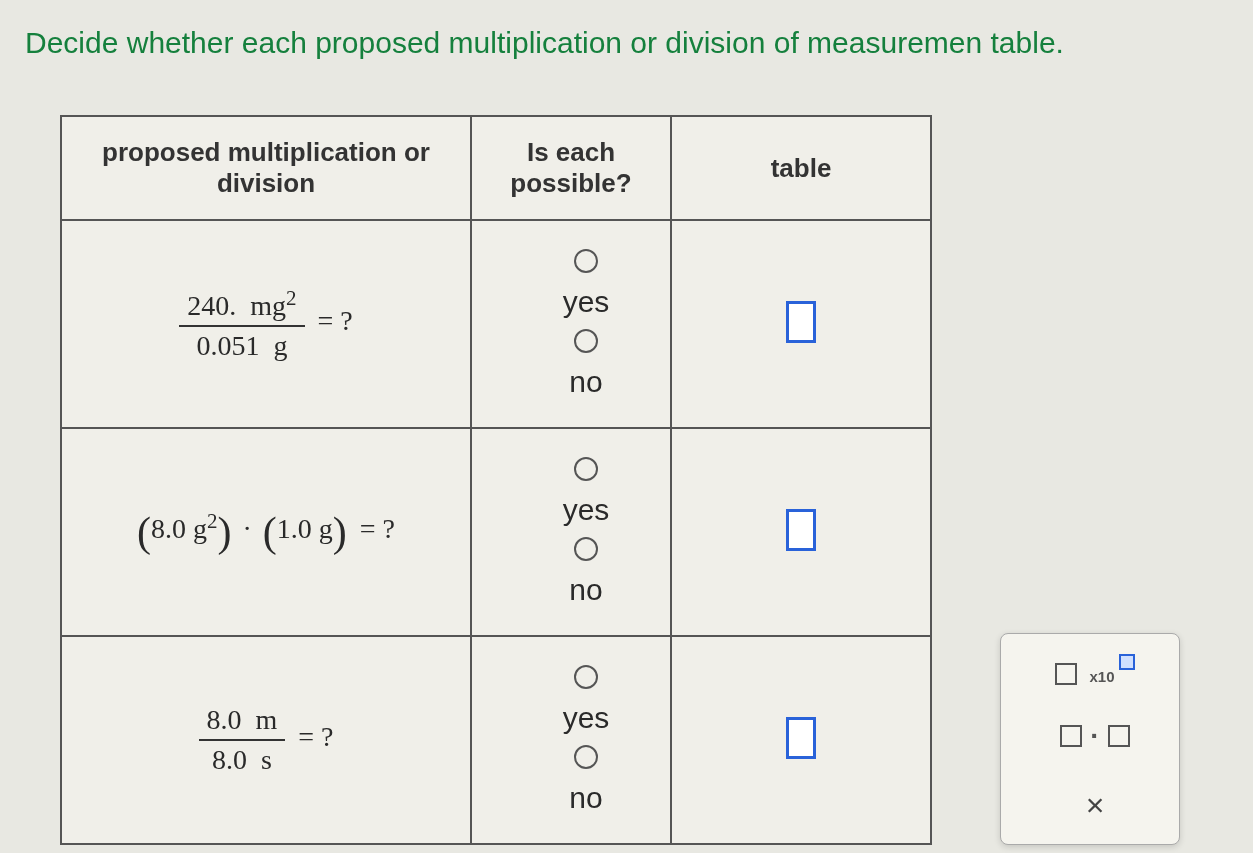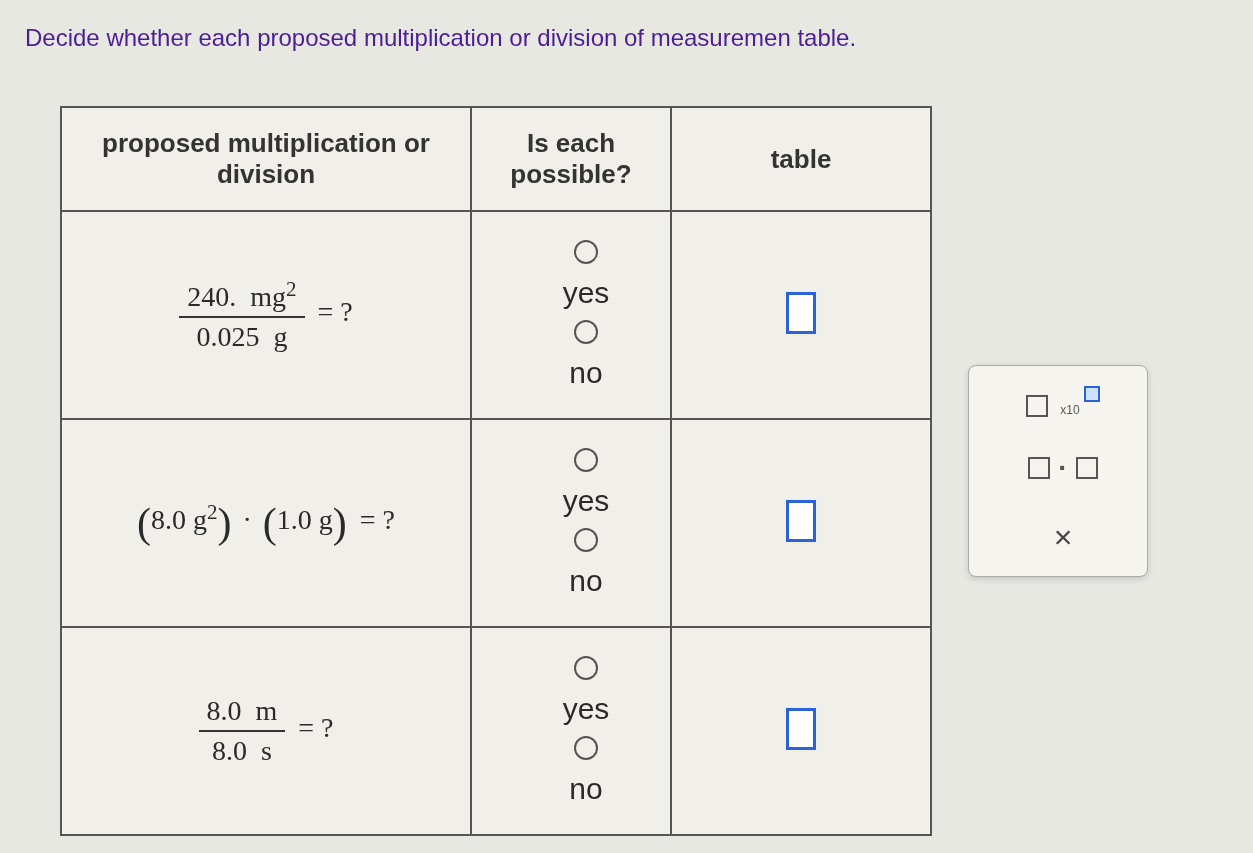--- a/index.html
+++ b/index.html
@@ -10,30 +10,30 @@
     body {
       font-family: Arial, Helvetica, sans-serif;
       background: #e8e8e2;
       padding: 20px 0 20px 20px;
       color: #2a2a2a;
       overflow: hidden;
       width: 1253px;
       height: 853px;
     }
     .question-text {
-      font-size: 24px;
-      color: #4c1d95;
+      font-size: 30px;
+      color: #15803d;
       margin-bottom: 50px;
       line-height: 1.5;
       padding-left: 5px;
     }
     .content-wrapper {
       display: flex;
-      align-items: center;
-      gap: 36px;
+      align-items: flex-end;
+      gap: 68px;
       padding-left: 40px;
     }
     table {
       border-collapse: collapse;
       background: #f0efe9;
     }
     td, th {
       border: 2px solid #555;
       padding: 18px 20px;
       text-align: center;
@@ -126,21 +126,21 @@
       height: 16px;
       border: 2px solid #2962d9;
       background: #d0e0ff;
       vertical-align: super;
       margin-bottom: 15px;
     }
     .x10-wrap {
       display: flex;
       align-items: flex-end;
     }
-    .x10 { font-size: 12px; margin-left: 8px; }
+    .x10 { font-size: 15px; margin-left: 8px; font-weight: bold; }
     .reset-x {
       font-size: 32px;
       color: #444;
       font-weight: normal;
       cursor: pointer;
     }
     .eq-text { margin-left: 6px; }
     .paren { font-size: 1.5em; vertical-align: middle; font-weight: 300;}
     .mid-dot { margin: 0 4px; }
   </style>
@@ -162,21 +162,21 @@
     <tbody>
 
       <tr>
         <td class="formula-cell">
           <span class="fraction">
             <span class="num">
               <span>240.</span>&nbsp;
               <span>mg</span><sup>2</sup>
             </span>
             <span class="den">
-              <span>0.025</span>&nbsp;
+              <span>0.051</span>&nbsp;
               <span>g</span>
             </span>
           </span>
           <span class="eq-text">= ?</span>
         </td>
         <td>
           <div class="radio-option">
             <span class="radio-circle"></span>
             <span>yes</span>
           </div>

